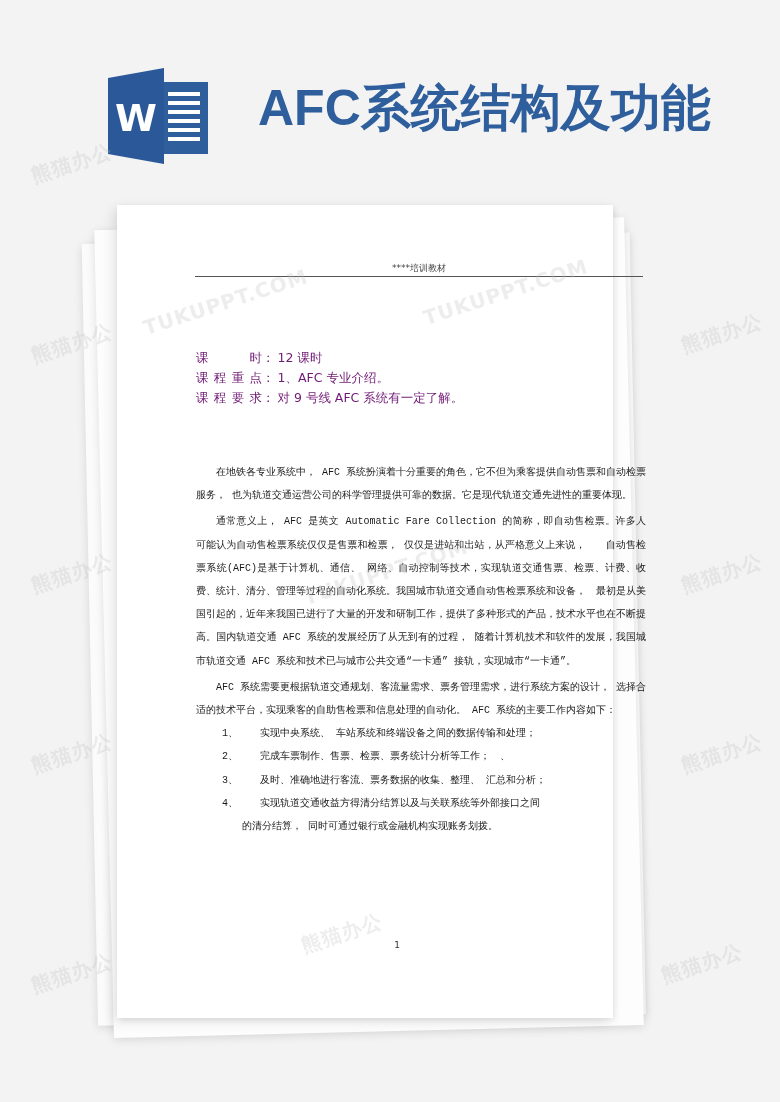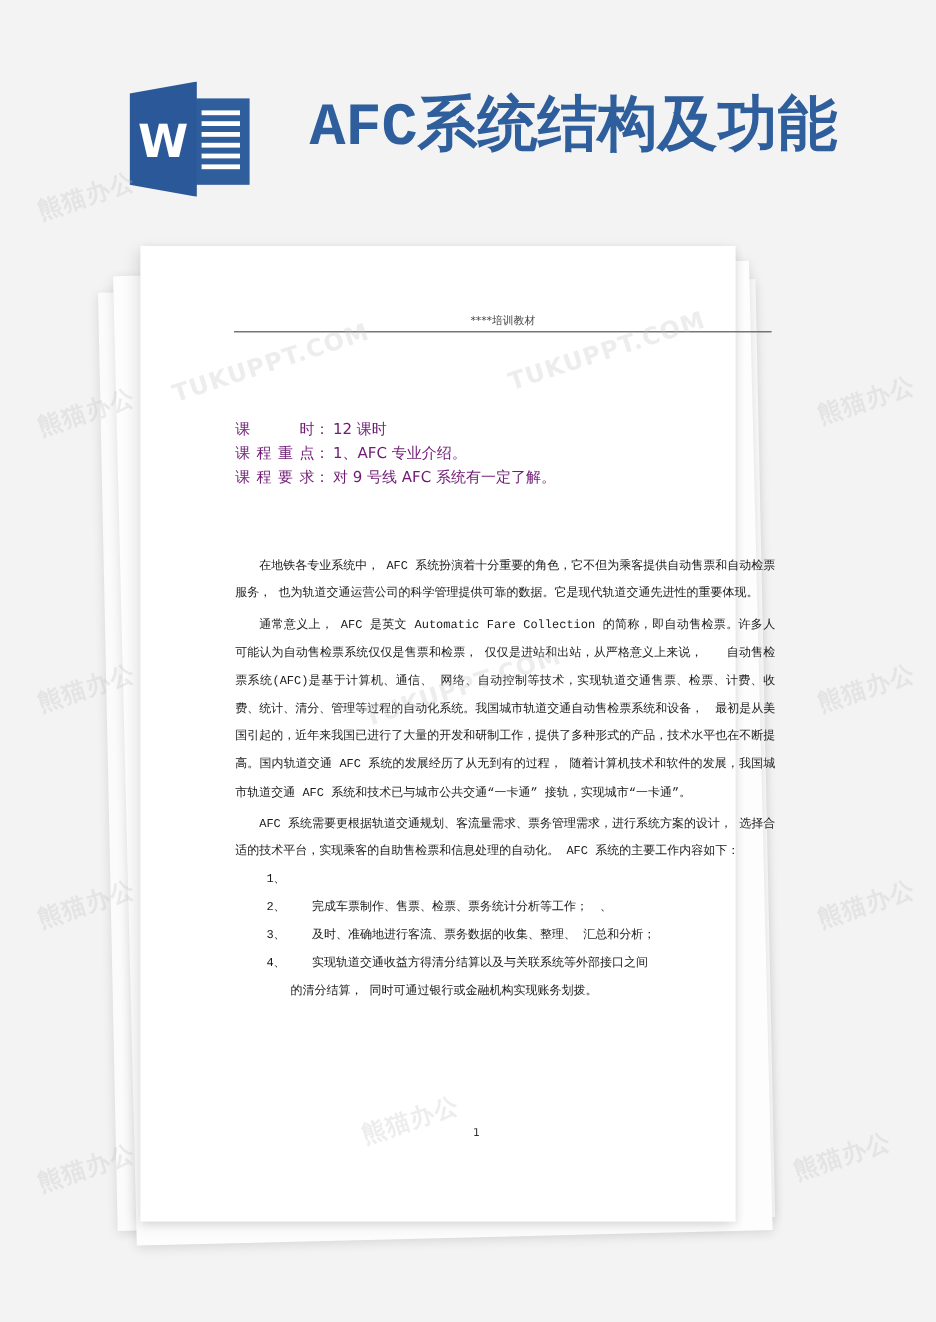--- a/index.html
+++ b/index.html
@@ -8,21 +8,21 @@
       background: #f3f3f3;
       position: relative;
       font-family: "DejaVu Serif", "Liberation Serif", serif;
     }
 
     
     .banner { position: absolute; left: 0; top: 0; width: 780px; height: 200px; }
     .word-icon { position: absolute; left: 108px; top: 68px; width: 102px; height: 96px; }
     .banner-title {
       position: absolute; left: 258px; top: 76px;
-      font-family: Liberation Mono, monospace;
+      font-family: Liberation Sans, sans-serif;
       font-weight: bold; font-size: 50px; letter-spacing: 0px;
       color: #2f5e9c; line-height: 64px; white-space: nowrap;
     }
 
     
     .sheet-back {
       position: absolute; background: #fbfbfb;
       box-shadow: 0 2px 10px rgba(0,0,0,0.12);
     }
     .sheet-back.b1 { left: 98px; top: 238px; width: 548px; height: 782px; transform: rotate(-1.2deg); transform-origin: 50% 100%; }
@@ -132,20 +132,21 @@
     </div>
   </div>
 
   <div class="body">
     <p class="para">在地铁各专业系统中， AFC 系统扮演着十分重要的角色，它不但为乘客提供自动售票和自动检票服务， 也为轨道交通运营公司的科学管理提供可靠的数据。它是现代轨道交通先进性的重要体现。</p>
     <p class="para gap">通常意义上， AFC 是英文 Automatic Fare Collection 的简称，即自动售检票。许多人可能认为自动售检票系统仅仅是售票和检票， 仅仅是进站和出站，从严格意义上来说，　　自动售检票系统(AFC)是基于计算机、通信、 网络、自动控制等技术，实现轨道交通售票、检票、计费、收费、统计、清分、管理等过程的自动化系统。我国城市轨道交通自动售检票系统和设备，　最初是从美国引起的，近年来我国已进行了大量的开发和研制工作，提供了多种形式的产品，技术水平也在不断提高。国内轨道交通 AFC 系统的发展经历了从无到有的过程， 随着计算机技术和软件的发展，我国城市轨道交通 AFC 系统和技术已与城市公共交通“一卡通” 接轨，实现城市“一卡通”。</p>
     <p class="para gap">AFC 系统需要更根据轨道交通规划、客流量需求、票务管理需求，进行系统方案的设计， 选择合适的技术平台，实现乘客的自助售检票和信息处理的自动化。 AFC 系统的主要工作内容如下：</p>
 
     <div class="list-item">
       <span class="list-num">1、</span>
+      <span class="list-text">实现中央系统、 车站系统和终端设备之间的数据传输和处理；</span>
     </div>
     <div class="list-item">
       <span class="list-num">2、</span>
       <span class="list-text">完成车票制作、售票、检票、票务统计分析等工作；　、</span>
     </div>
     <div class="list-item">
       <span class="list-num">3、</span>
       <span class="list-text">及时、准确地进行客流、票务数据的收集、整理、 汇总和分析；</span>
     </div>
     <div class="list-item">

